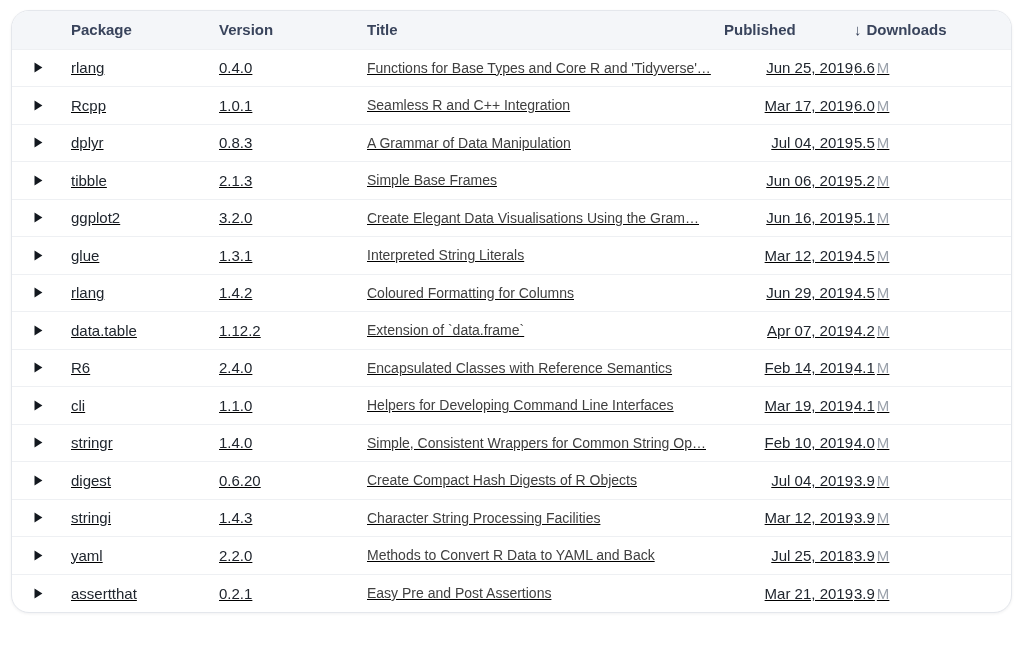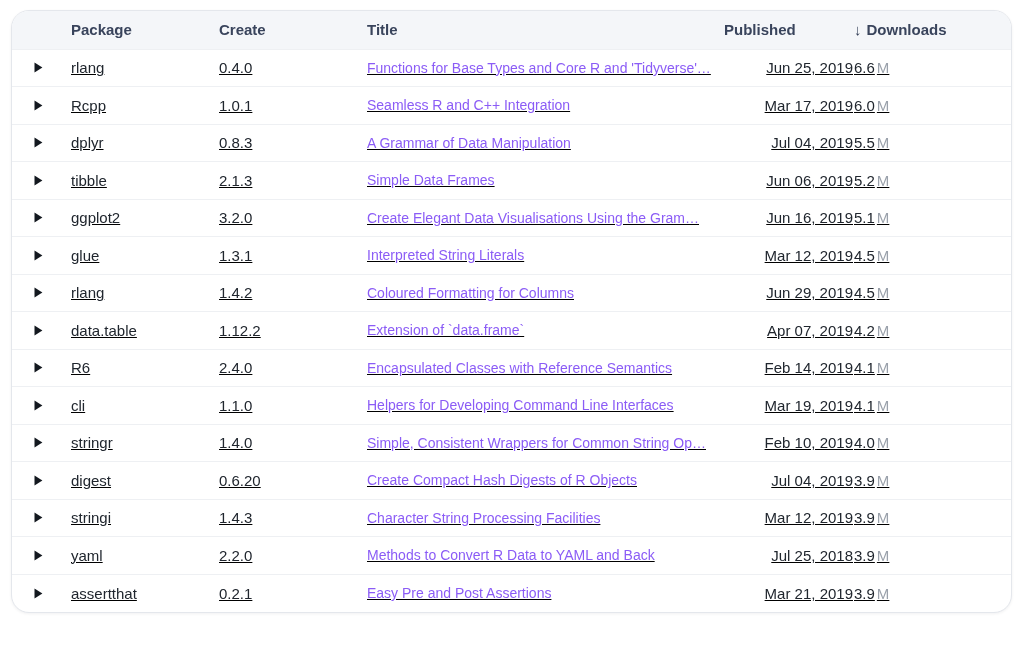--- a/index.html
+++ b/index.html
@@ -41,39 +41,39 @@
     white-space:nowrap;overflow:hidden;
   }
   
   .c-expand{width:48px;padding-left:22px;}
   .c-package{width:148px;padding-left:11px;}
   .c-version{width:148px;padding-left:11px;}
   .c-title{padding-left:11px;}
   .c-published{width:130px;text-align:right;padding-right:0;}
   .c-downloads{width:158px;text-align:left;padding-right:12px;}
   thead .c-published,thead .c-downloads{text-align:left;}
-  .cell-title{font-size:14px;color:#8b5cf6;text-overflow:ellipsis;}
+  .cell-title{font-size:14px;color:#404040;text-overflow:ellipsis;}
   .expand-btn{
     display:inline-flex;align-items:center;justify-content:center;
     background:none;border:none;padding:0;cursor:pointer;line-height:0;
   }
   .sort-arrow{font-weight:400;margin-right:5px;}
   .dl-suffix{color:var(--muted);margin-left:2px;}
   tbody tr{cursor:pointer;text-decoration:underline;}
 </style>
 </head>
 <body>
 
 <div class="card">
   <table>
     <thead>
       <tr>
         <th class="c-expand"></th>
         <th class="c-package">Package</th>
-        <th class="c-version">Create</th>
+        <th class="c-version">Version</th>
         <th class="c-title">Title</th>
         <th class="c-published">Published</th>
         <th class="c-downloads"><span class="sort-arrow">↓</span><span>Downloads</span></th>
       </tr>
     </thead>
     <tbody>
         <tr>
     <td class="c-expand">
       <button class="expand-btn">
         <span>
@@ -126,21 +126,21 @@
       <button class="expand-btn">
         <span>
           <svg width="9" height="11" viewBox="0 0 9 11">
                   <path d="M0.5 0.6 L8.4 5.5 L0.5 10.4 Z" fill="#13181f"></path>
                 </svg>
         </span>
       </button>
     </td>
     <td class="c-package">tibble</td>
     <td class="c-version">2.1.3</td>
-    <td class="c-title cell-title">Simple Data Frames</td>
+    <td class="c-title cell-title">Simple Base Frames</td>
     <td class="c-published">Jun 06, 2019</td>
     <td class="c-downloads"><span class="dl-num">5.2</span><span class="dl-suffix">M</span></td>
   </tr>
         <tr>
     <td class="c-expand">
       <button class="expand-btn">
         <span>
           <svg width="9" height="11" viewBox="0 0 9 11">
                   <path d="M0.5 0.6 L8.4 5.5 L0.5 10.4 Z" fill="#13181f"></path>
                 </svg>

